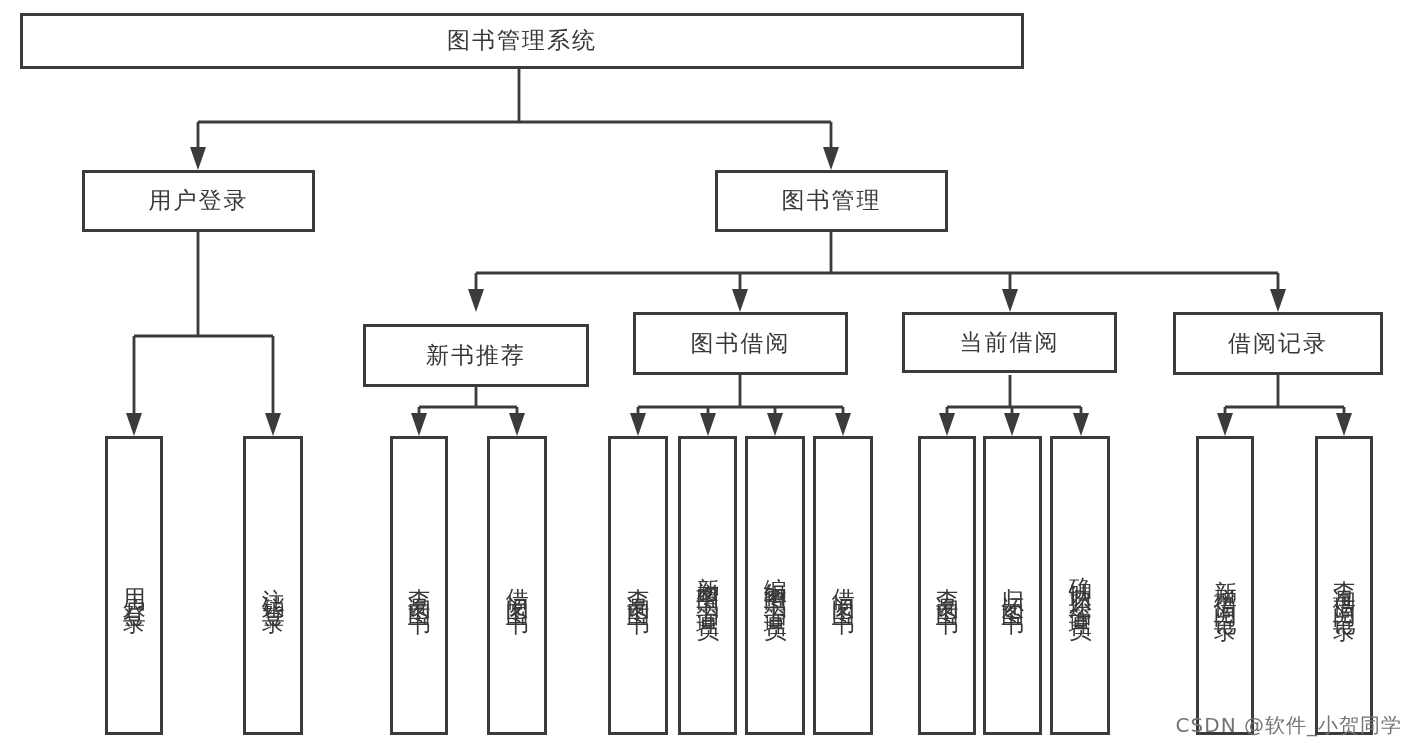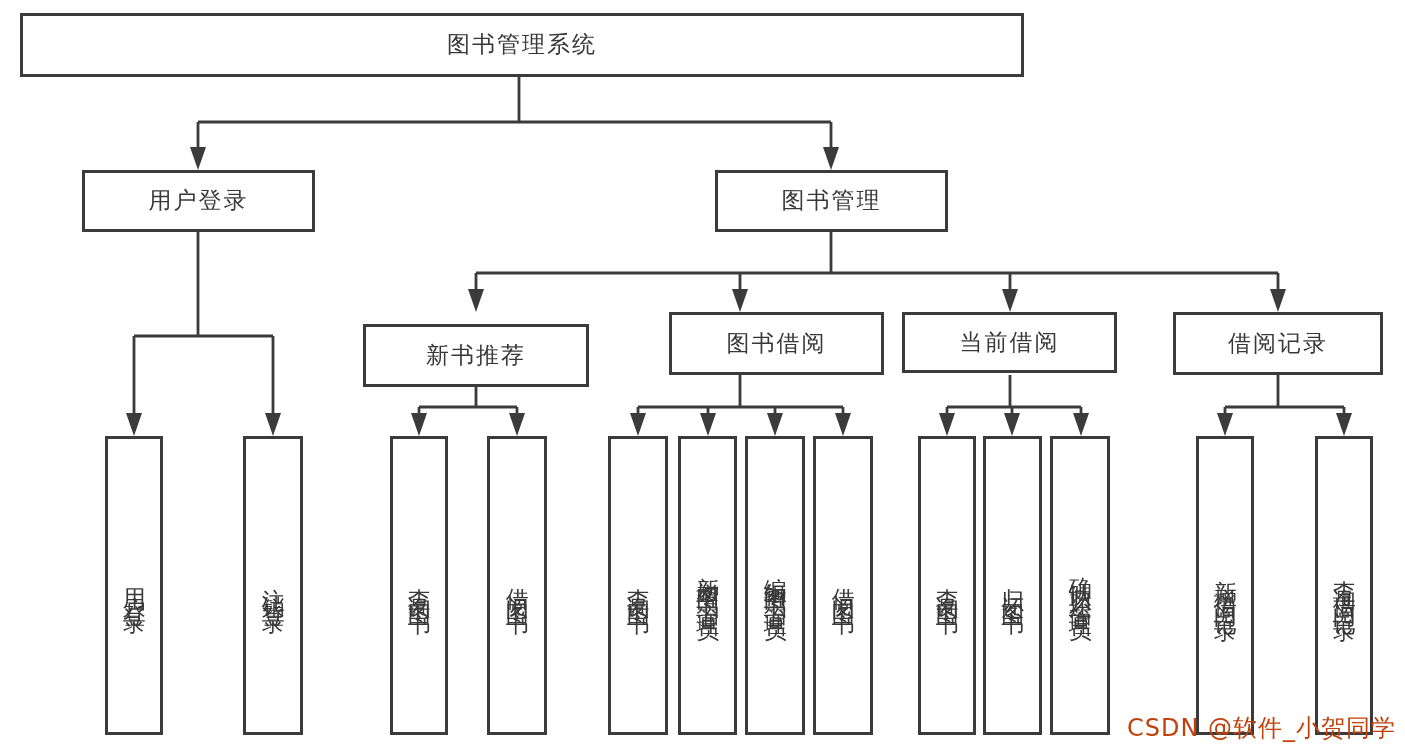--- a/index.html
+++ b/index.html
@@ -39,24 +39,24 @@
   .vnode {
     writing-mode: vertical-rl;
     text-orientation: mixed;
     letter-spacing: 8px;
     white-space: normal;
     font-size: 23px;
   }
   .watermark {
     position: absolute;
     z-index: 3;
-    right: 9px;
+    right: 3px;
     top: 712px;
-    font-size: 24px;
-    color: #c2410c;
+    font-size: 20px;
+    color: #737373;
     letter-spacing: 1px;
     white-space: nowrap;
   }
 </style>
 </head>
 <body>
 
 <div class="canvas">
 
   <svg class="wires" width="1405" height="747" viewBox="0 0 1405 747">
@@ -92,35 +92,35 @@
       <polygon points="767,413 783,413 775,436"></polygon>
       <polygon points="835,413 851,413 843,436"></polygon>
       <polygon points="939,413 955,413 947,436"></polygon>
       <polygon points="1004,413 1020,413 1012,436"></polygon>
       <polygon points="1073,413 1089,413 1081,436"></polygon>
       <polygon points="1217,413 1233,413 1225,436"></polygon>
       <polygon points="1336,413 1352,413 1344,436"></polygon>
     </g>
   </svg>
 
-  <div class="node" style="left:20px; top:13px; width:1004px; height:64px;">
+  <div class="node" style="left:20px; top:13px; width:1004px; height:56px;">
     <span>图书管理系统</span>
   </div>
 
   <div class="node" style="left:82px; top:170px; width:233px; height:62px;">
     <span>用户登录</span>
   </div>
   <div class="node" style="left:715px; top:170px; width:233px; height:62px;">
     <span>图书管理</span>
   </div>
 
   <div class="node" style="left:363px; top:312px; width:226px; height:63px;margin-top:12px;">
     <span>新书推荐</span>
   </div>
-  <div class="node" style="left:633px; top:312px; width:215px; height:63px;margin-left:36px;">
+  <div class="node" style="left:633px; top:312px; width:215px; height:63px;">
     <span>图书借阅</span>
   </div>
   <div class="node" style="left:902px; top:312px; width:215px; height:61px;">
     <span>当前借阅</span>
   </div>
   <div class="node" style="left:1173px; top:312px; width:210px; height:63px;">
     <span>借阅记录</span>
   </div>
 
   <div class="node vnode" style="left:105px; top:436px; width:58px; height:299px;">

